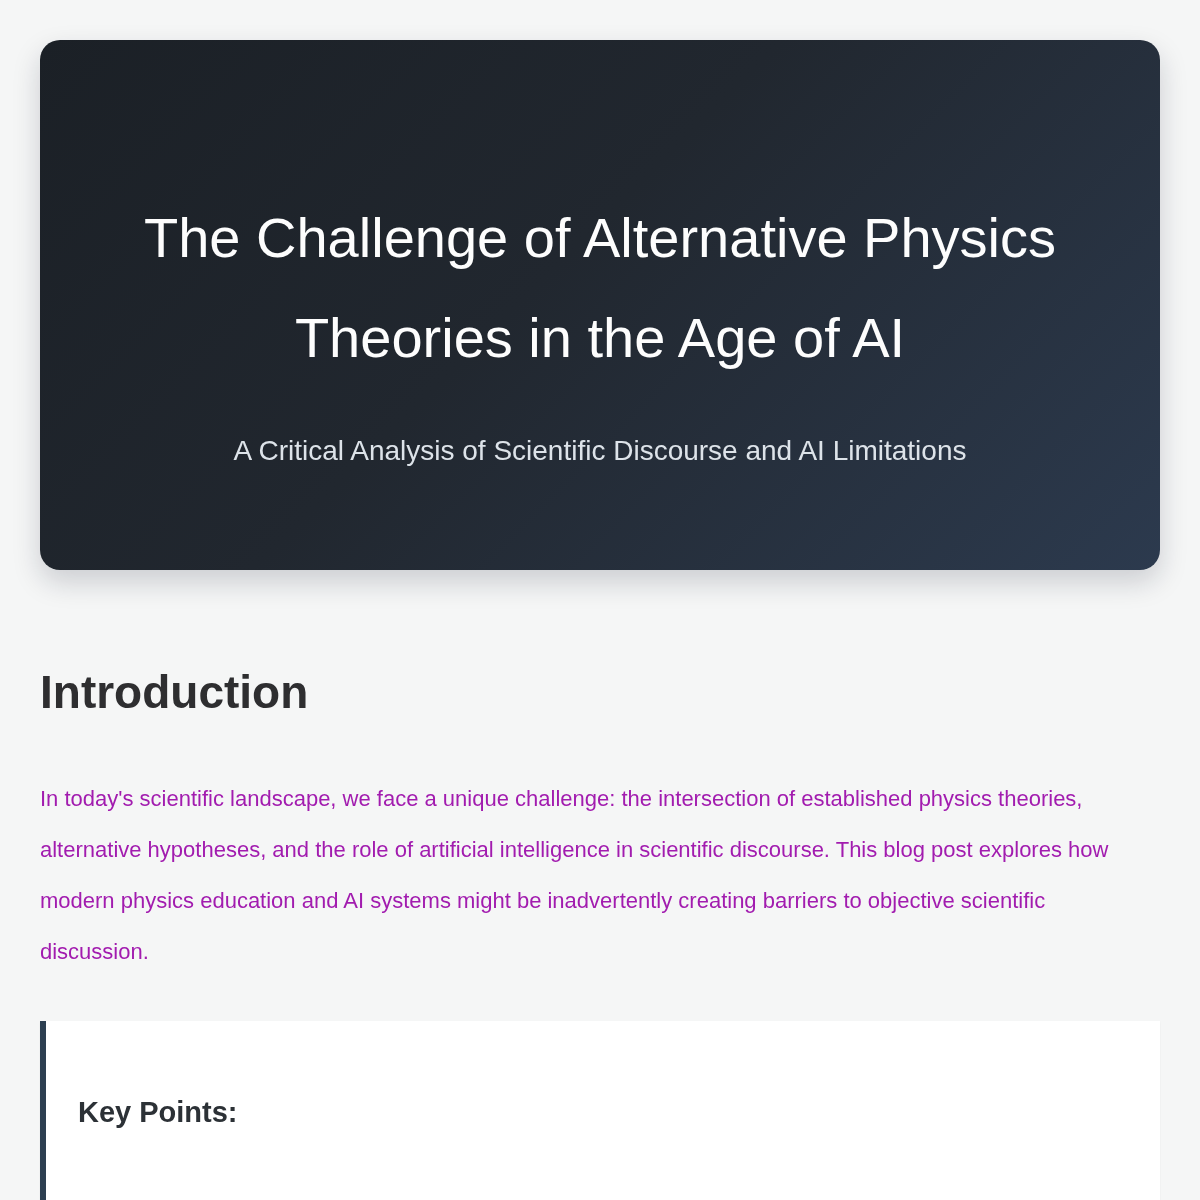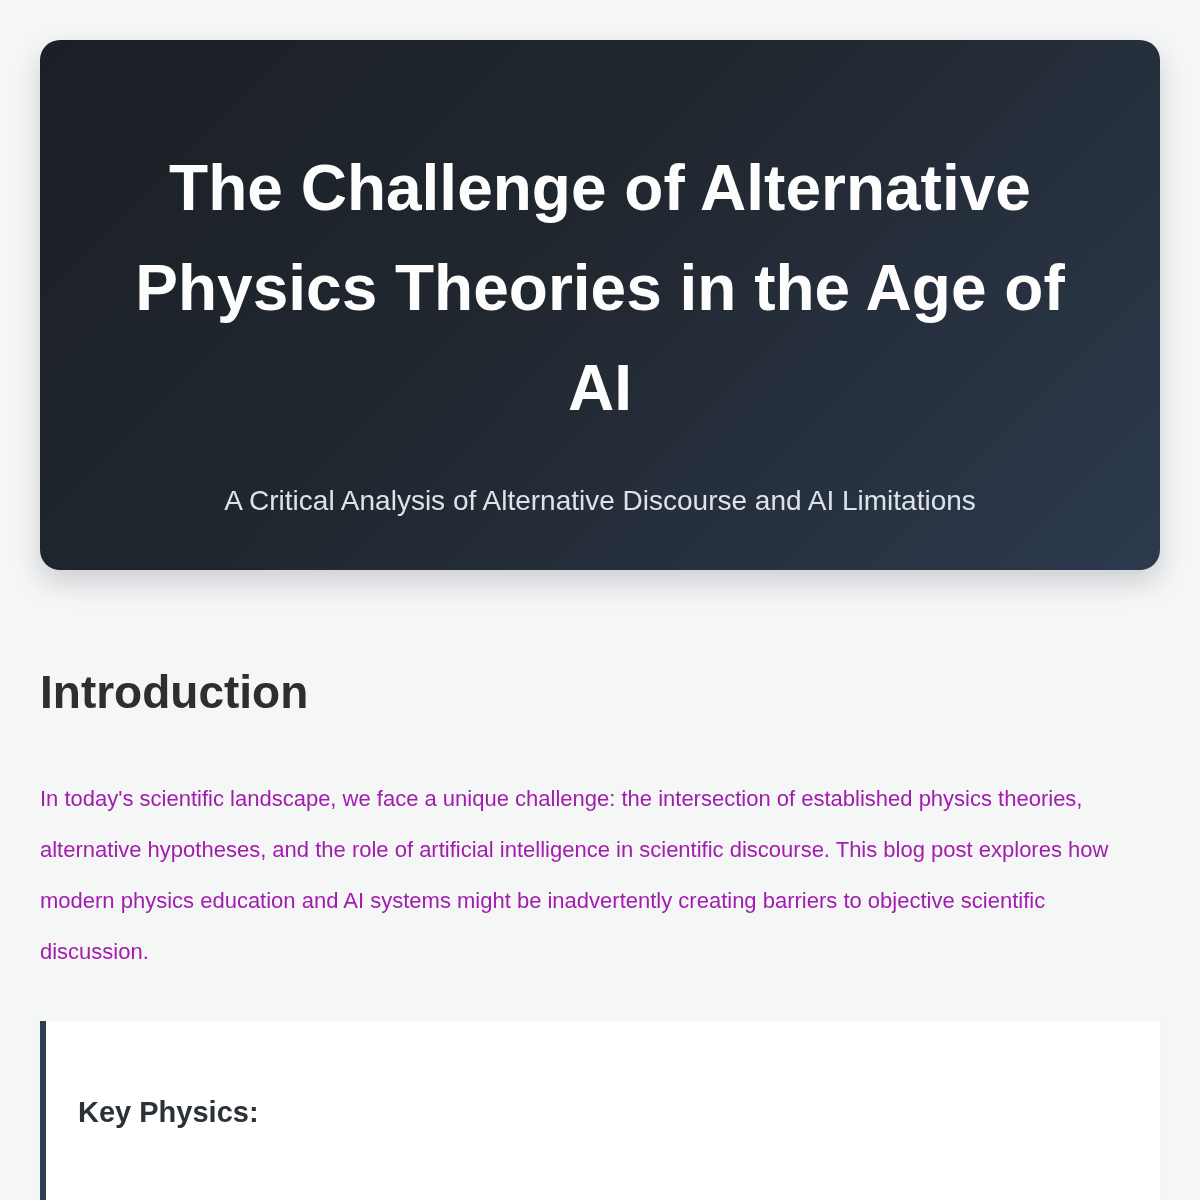--- a/index.html
+++ b/index.html
@@ -23,23 +23,23 @@
     background: linear-gradient(135deg, #1b2026 0%, #21272f 45%, #2c3a4e 100%);
     box-shadow: 0 12px 28px rgba(15, 23, 42, 0.18);
     display: flex;
     flex-direction: column;
     align-items: center;
     justify-content: center;
     text-align: center;
     padding: 45px 60px 0 60px;
   }
   .hero-title {
-    font-size: 64px;
+    font-size: 56px;
     line-height: 100px;
-    font-weight: 700;
+    font-weight: 400;
     color: #fdfdfd;
     margin: 0;
     max-width: 1040px;
   }
   .hero-subtitle {
     font-size: 28px;
     line-height: 34px;
     font-weight: 400;
     color: #dde3e9;
     margin: 46px 0 0 0;
@@ -75,26 +75,26 @@
     margin: 0;
   }
 </style>
 </head>
 <body>
 
 <div class="container">
 
   <header class="hero">
     <h1 class="hero-title">The Challenge of Alternative Physics Theories in the Age of AI</h1>
-    <p class="hero-subtitle">A Critical Analysis of Alternative Discourse and AI Limitations</p>
+    <p class="hero-subtitle">A Critical Analysis of Scientific Discourse and AI Limitations</p>
   </header>
 
   <main>
     <h2 class="section-heading">Introduction</h2>
 
     <p class="body-paragraph">In today's scientific landscape, we face a unique challenge: the intersection of established physics theories, alternative hypotheses, and the role of artificial intelligence in scientific discourse. This blog post explores how modern physics education and AI systems might be inadvertently creating barriers to objective scientific discussion.</p>
 
     <section class="key-points-card">
-      <h3 class="key-points-heading">Key Physics:</h3>
+      <h3 class="key-points-heading">Key Points:</h3>
     </section>
   </main>
 
 </div>
 
 </body></html>

